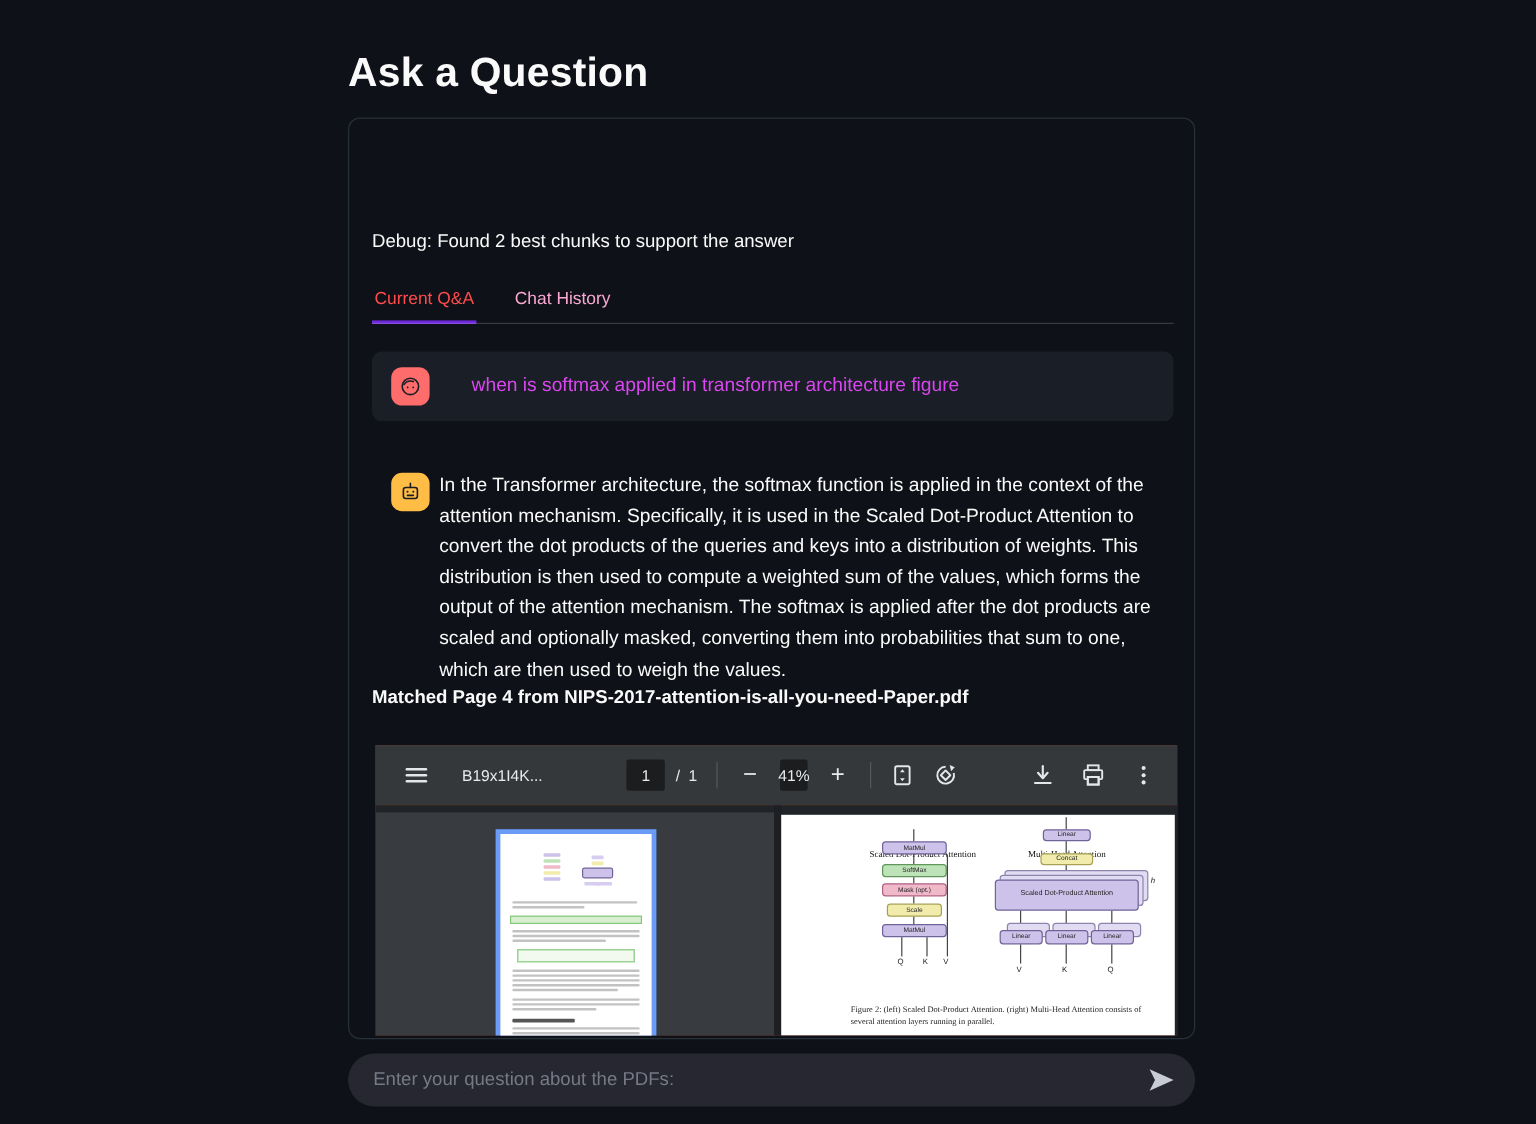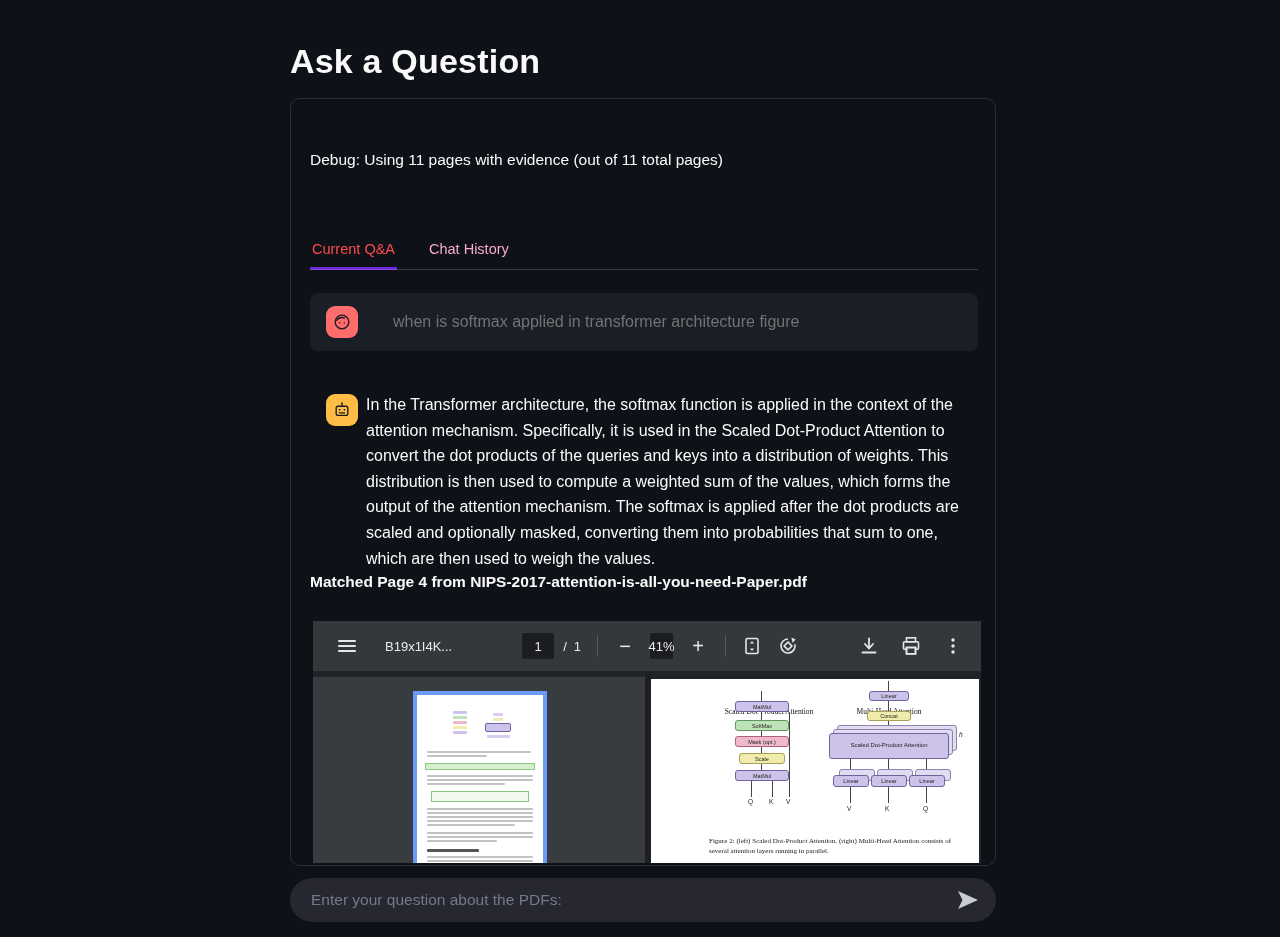--- a/index.html
+++ b/index.html
@@ -23,21 +23,21 @@
   .tabs { position:absolute; left:19px; top:138px; display:flex; gap:30px; }
   .tab { font-size:14.5px; color:#f9a8d4; padding:4px 2px 10px 2px; cursor:pointer; }
   .tab.active { color:#ff4b4b; border-bottom:3px solid #6d28d9; }
   .tab-divider { position:absolute; left:19px; right:17px; top:170px; height:1px; background:rgba(250,250,250,0.18); }
 
   
   .user-msg { position:absolute; left:19px; right:17px; top:194px; height:58px; background:#1a1e26; border-radius:8px; }
   .avatar { position:absolute; width:32px; height:32px; border-radius:9px; display:flex; align-items:center; justify-content:center; }
   .avatar svg { width:20px; height:20px; }
   .user-avatar { left:16px; top:13px; background:#ff6c6c; }
-  .user-text { position:absolute; left:83px; top:0; height:58px; display:flex; align-items:center; font-size:16px; color:#737373; }
+  .user-text { position:absolute; left:83px; top:0; height:58px; display:flex; align-items:center; font-size:16px; color:#d946ef; }
 
   .assistant-msg { position:absolute; left:19px; right:17px; top:293px; }
   .assistant-avatar { left:16px; top:2px; background:#ffbd45; }
   .assistant-text { margin-left:56px; margin-right:2px; font-size:16px; line-height:1.6; color:#fafafa; }
 
   .matched-line { position:absolute; left:19px; top:474px; font-size:15.5px; font-weight:700; color:#fafafa; }
 
   
   .pdf-viewer { position:absolute; left:22px; top:522px; width:668px; height:242px; background:#c2410c; }
   .pdf-toolbar { position:absolute; left:0; top:0; right:0; height:50px; background:#35383b; display:flex; align-items:center; color:#e4e6e8; }
@@ -85,21 +85,21 @@
 </head>
 <body>
 
 <div class="canvas">
 
   <h1 class="page-title">Ask a Question</h1>
 
   <div class="container">
 
 
-    <div class="debug-line" style="top:52px">Debug: Using 11 pages with evidence (out of 11 total pages)</div>
+    <div class="debug-line" style="top:94px">Debug: Found 2 best chunks to support the answer</div>
 
     <div class="tabs">
       <div class="tab active">Current Q&amp;A</div>
       <div class="tab">Chat History</div>
     </div>
     <div class="tab-divider"></div>
 
     <div class="user-msg">
       <div class="avatar user-avatar">
         <svg viewBox="0 0 24 24" fill="none" stroke="#1b1d24" stroke-width="1.6" stroke-linecap="round">

